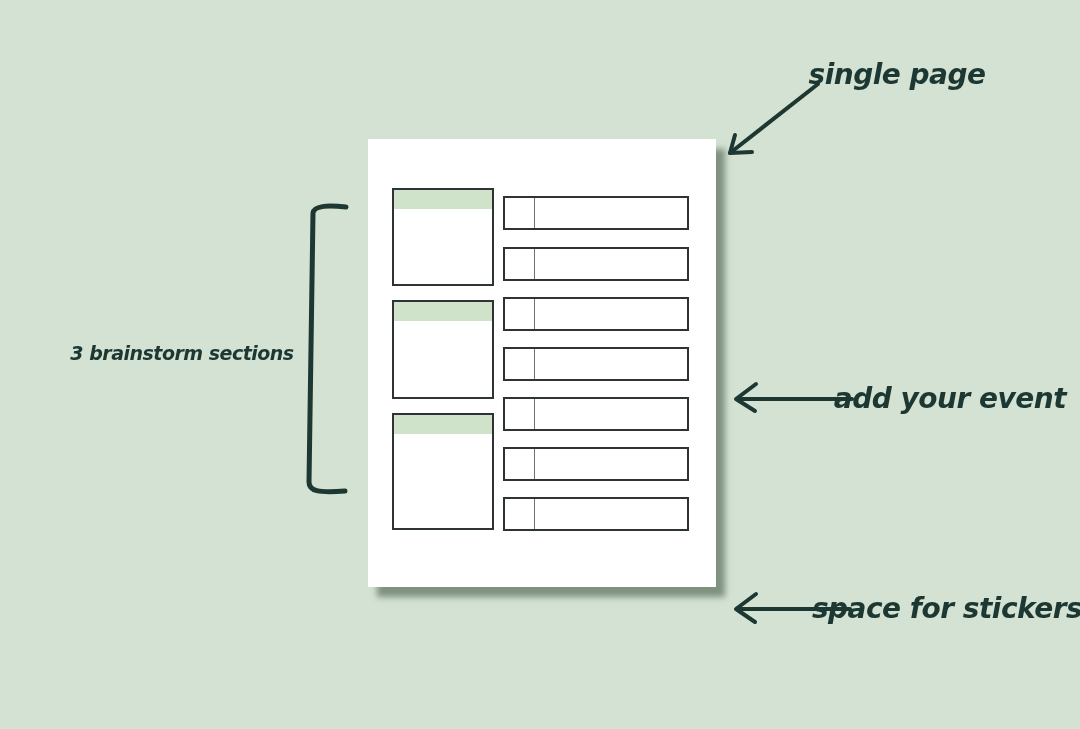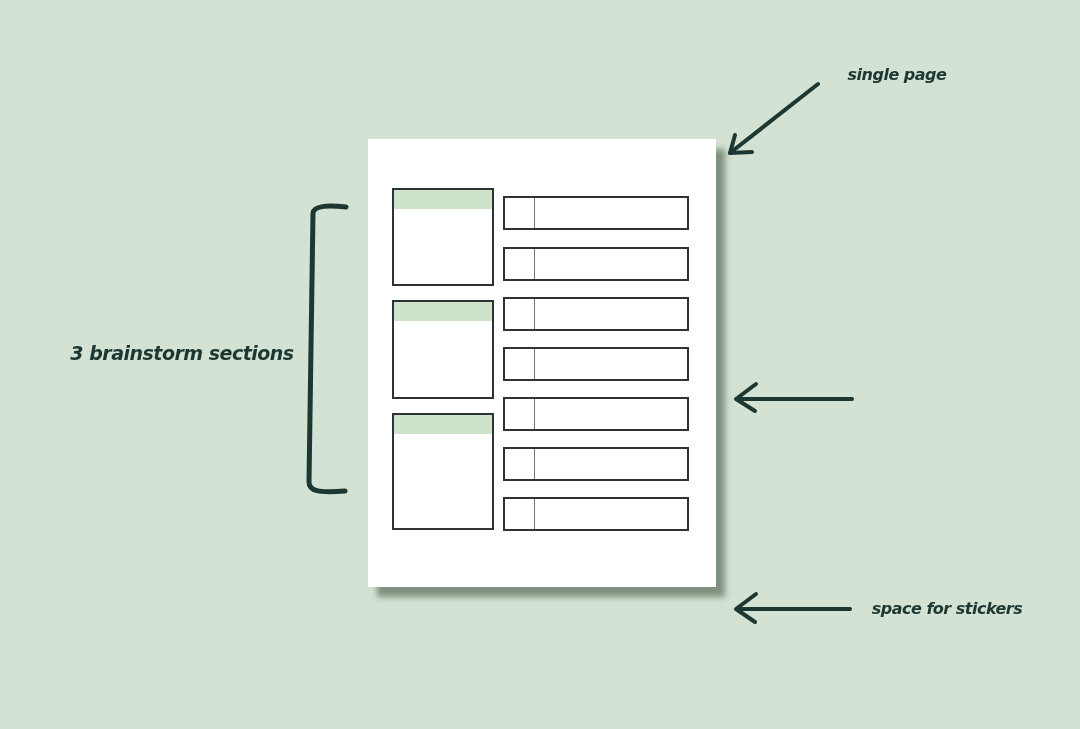--- a/index.html
+++ b/index.html
@@ -47,21 +47,21 @@
     position:absolute;left:0;top:0;height:100%;width:29px;
     border-right:1.5px solid #6f7375;
   }
   
   .script-label{
     position:absolute;
     transform:translate(-50%,-50%);
     color:var(--ink,#1d3732);
     font-style:italic;
     font-weight:600;
-    font-size:16px;
+    font-size:28px;
     letter-spacing:-0.5px;
     white-space:nowrap;
   }
   .label-single-page{left:897px;top:74px;}
   .label-brainstorm{left:182px;top:353px;font-size:19px;}
   .label-add-event{left:950px;top:398px;}
   .label-stickers{left:947px;top:608px;}
   .ink-svg{position:absolute;overflow:visible;}
   .ink-svg path{
     fill:none;
@@ -120,20 +120,21 @@
   <svg class="ink-svg" style="left:714px;top:76px;" width="115" height="85" viewBox="0 0 115 85">
     <path d="M104 8 L16 77" stroke-width="4"></path>
     <path d="M21 59 L16 77 L38 76" stroke-width="4"></path>
   </svg>
   <div class="script-label label-single-page">single page</div>
 
   <svg class="ink-svg" style="left:730px;top:380px;" width="125" height="40" viewBox="0 0 125 40">
     <path d="M122 19 L8 19" stroke-width="4"></path>
     <path d="M26 4 L6 19 L25 31" stroke-width="4"></path>
   </svg>
+  <div class="script-label label-add-event">add your event</div>
 
   <svg class="ink-svg" style="left:730px;top:590px;" width="125" height="40" viewBox="0 0 125 40">
     <path d="M120 19 L8 19" stroke-width="4"></path>
     <path d="M26 4 L6 19 L25 32" stroke-width="4"></path>
   </svg>
   <div class="script-label label-stickers">space for stickers</div>
 
 </div>
 
 </body></html>

